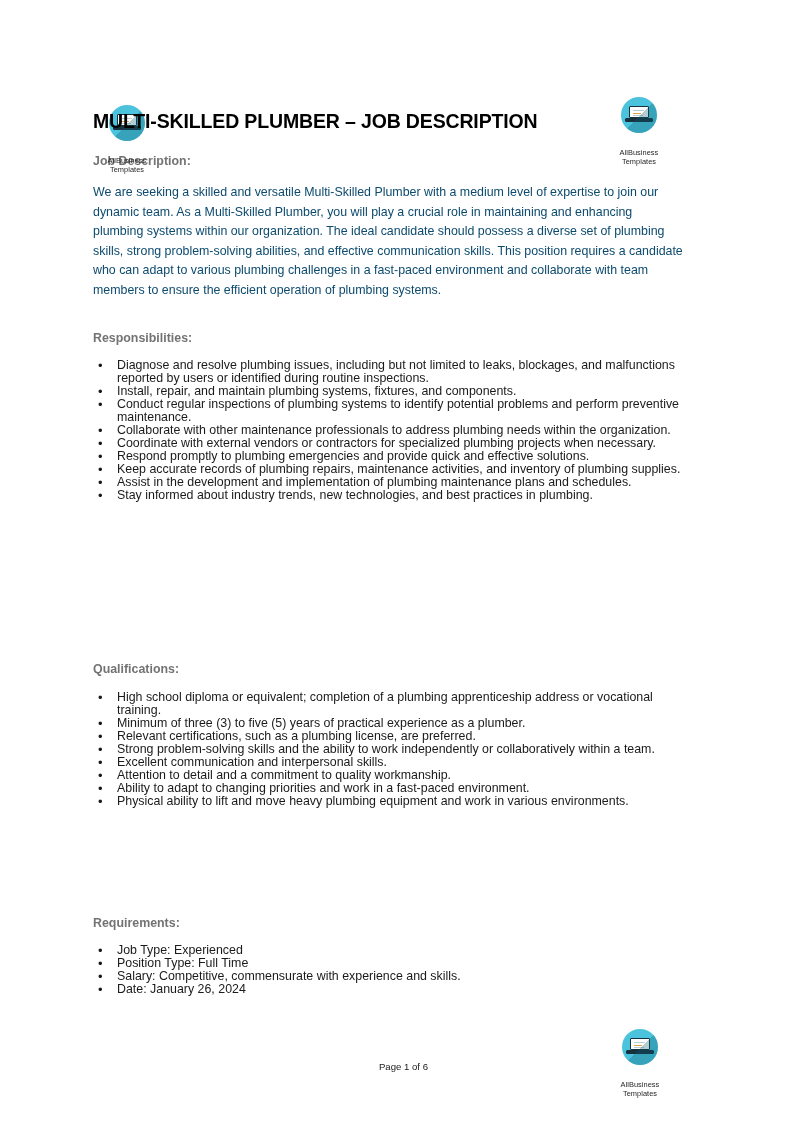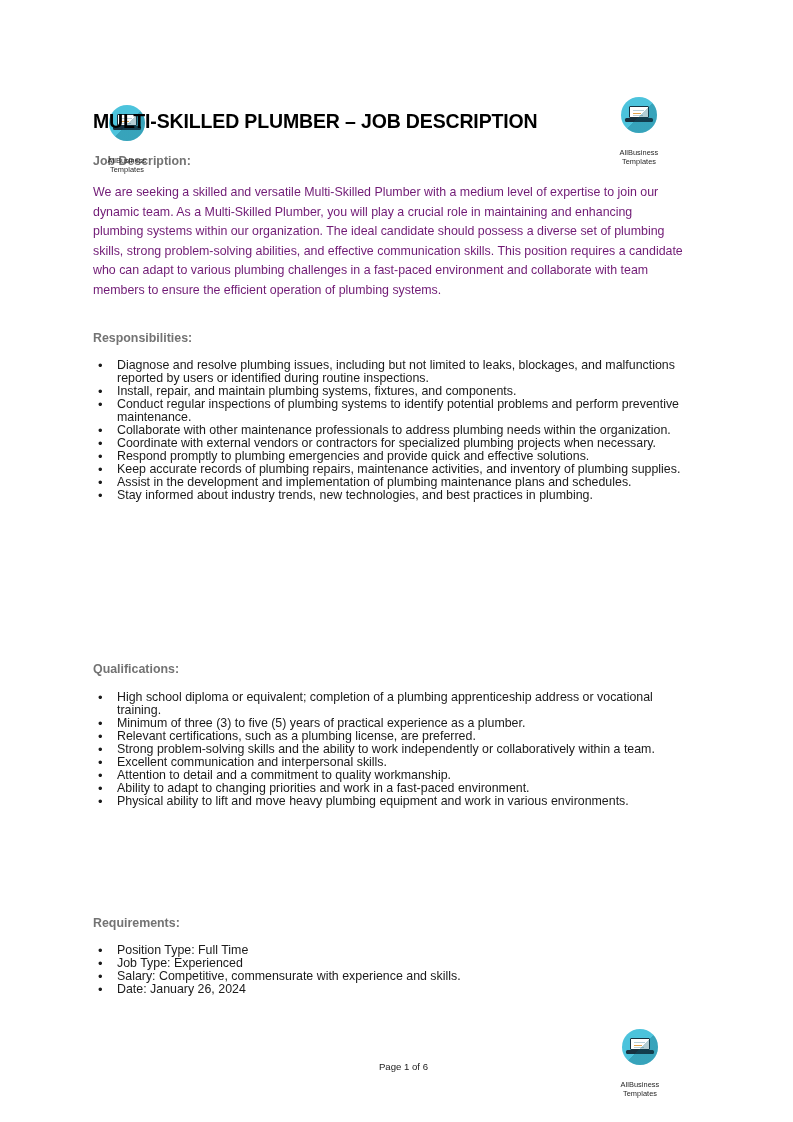--- a/index.html
+++ b/index.html
@@ -44,21 +44,21 @@
 
   .section-heading {
     font-size: 12.4px;
     font-weight: bold;
     color: #737373;
     line-height: 1.0;
   }
 
   .para {
     font-size: 12.4px;
-    color: #701a75;
+    color: #0c4a6e;
     line-height: 19.6px;
     text-align: left;
   }
 
   ul.bullets {
     list-style: none;
     margin: 0;
     padding: 0;
   }
   ul.bullets li {
@@ -262,22 +262,22 @@
           <li>Physical ability to lift and move heavy plumbing equipment and work in various environments.</li>
         </ul>
     </div>
 
     <div class="blk" id="blk-req-head">
       <div class="section-heading">Requirements:</div>
     </div>
 
     <div class="blk" id="blk-req-list">
       <ul class="bullets">
+          <li>Job Type: Experienced</li>
           <li>Position Type: Full Time</li>
-          <li>Job Type: Experienced</li>
           <li>Salary: Competitive, commensurate with experience and skills.</li>
           <li>Date:  January 26, 2024</li>
         </ul>
     </div>
 
   </div>
 
   <div class="footer-page">
     <span>Page 1 of 6</span>
   </div>

